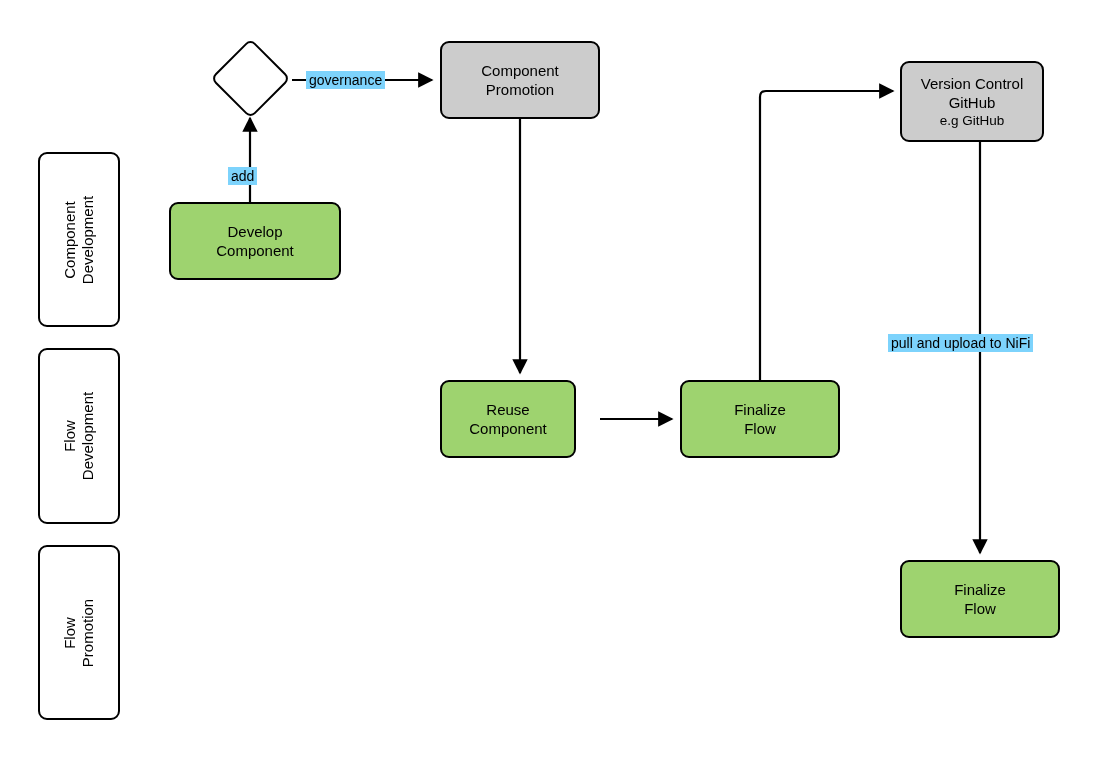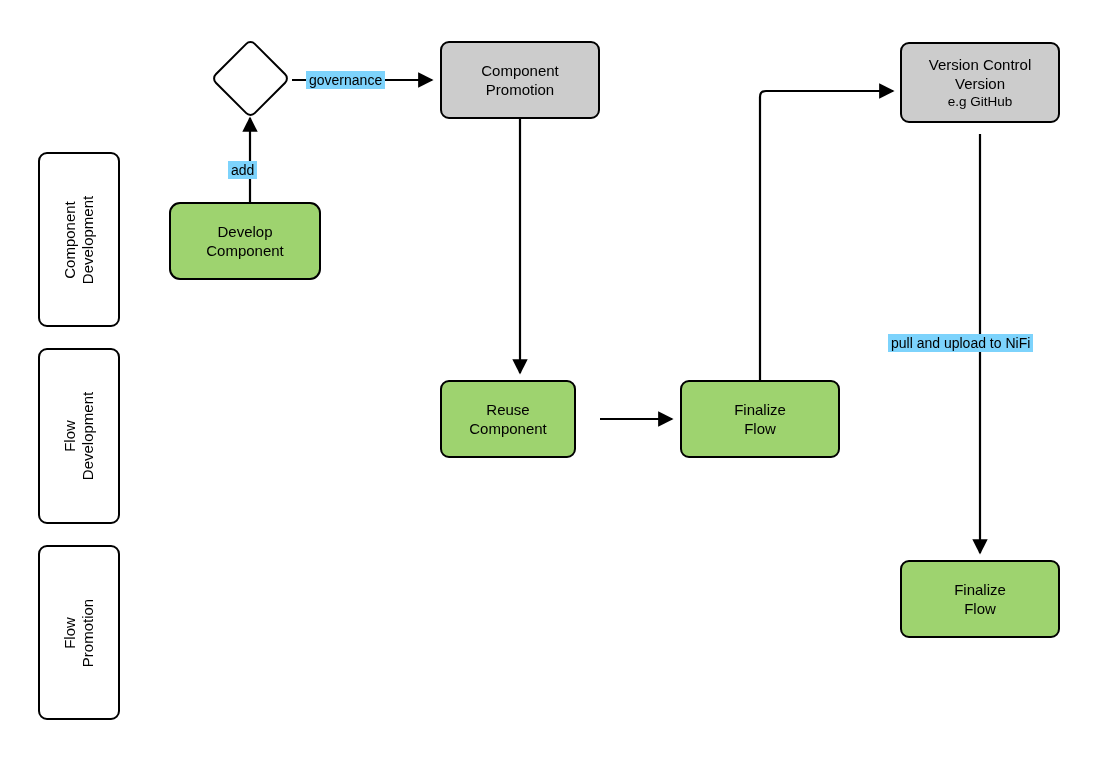--- a/index.html
+++ b/index.html
@@ -146,52 +146,52 @@
 
   <div class="lane" style="left:38px; top:545px; width:82px; height:175px;">
     <div class="lane-text">
       <div>Flow</div>
       <div>Promotion</div>
     </div>
   </div>
 
   <div class="diamond" style="left:222px; top:50px; width:57px; height:57px;"></div>
 
-  <div class="node green" style="left:169px; top:202px; width:152px; height:78px;border-radius:11px;">
+  <div class="node green" style="left:169px; top:202px; width:172px; height:78px;">
     <div>Develop</div>
     <div>Component</div>
   </div>
 
   <div class="node gray" style="left:440px; top:41px; width:160px; height:78px;">
     <div>Component</div>
     <div>Promotion</div>
   </div>
 
-  <div class="node gray" style="left:900px; top:42px; width:160px; height:81px;">
+  <div class="node gray" style="left:900px; top:61px; width:144px; height:81px;">
     <div>Version Control</div>
-    <div>Version</div>
+    <div>GitHub</div>
     <div class="sub">e.g GitHub</div>
   </div>
 
   <div class="node green" style="left:440px; top:380px; width:136px; height:78px;">
     <div>Reuse</div>
     <div>Component</div>
   </div>
 
   <div class="node green" style="left:680px; top:380px; width:160px; height:78px;">
     <div>Finalize</div>
     <div>Flow</div>
   </div>
 
   <div class="node green" style="left:900px; top:560px; width:160px; height:78px;">
     <div>Finalize</div>
     <div>Flow</div>
   </div>
 
-  <div class="elabel center" style="left:228px; top:161px; padding:0 3px;">add</div>
+  <div class="elabel center" style="left:228px; top:167px; padding:0 3px;">add</div>
 
   <div class="elabel center" style="left:306px; top:71px; padding:0 3px;">governance</div>
 
 
 
   <div class="elabel center" style="left:888px; top:334px; padding:0 3px;text-align:right;">pull and upload to NiFi</div>
 
 </div>
 
 </body></html>

